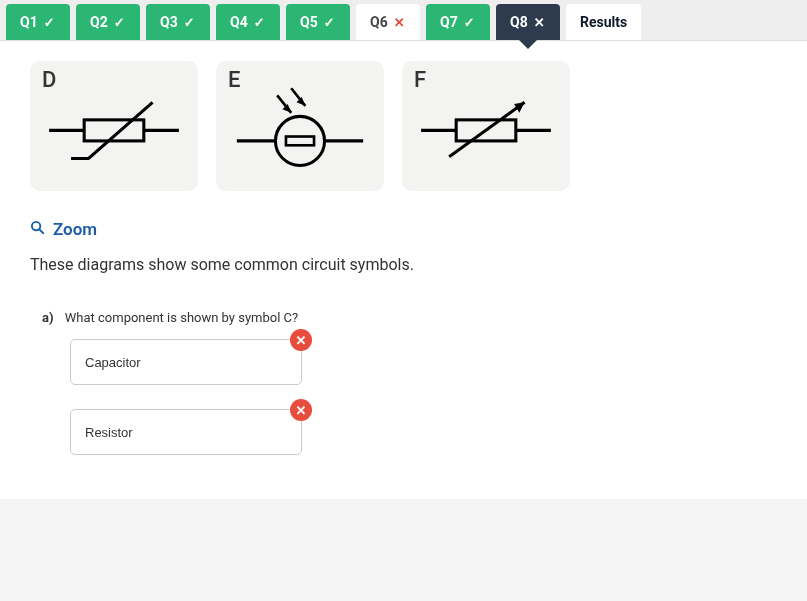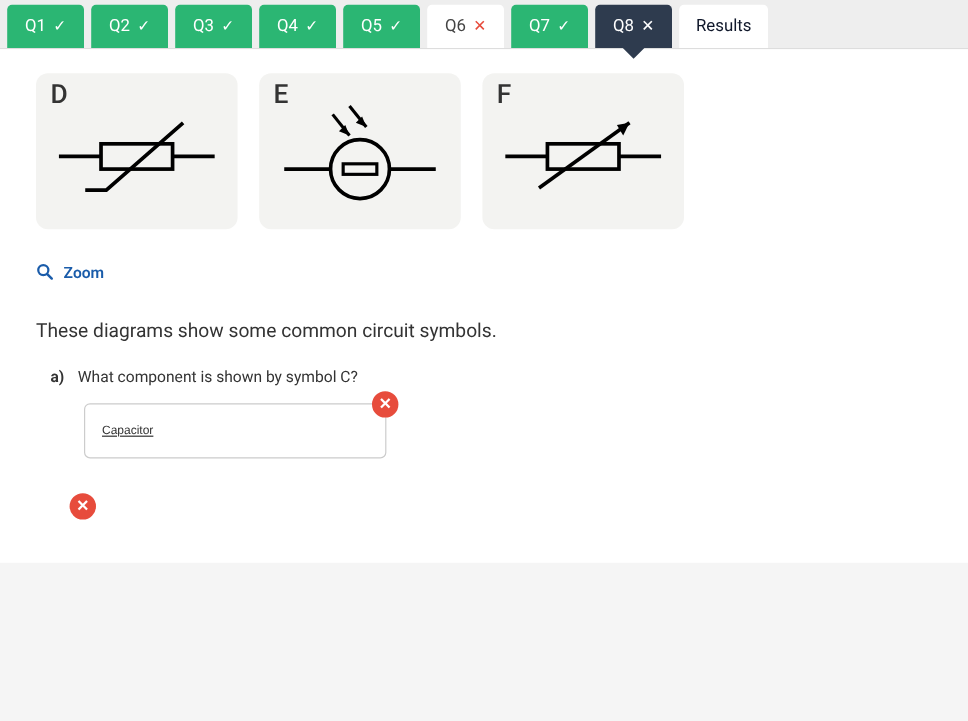--- a/index.html
+++ b/index.html
@@ -17,28 +17,28 @@
     .tabs-row {
       display: flex;
       gap: 6px;
       padding: 4px 6px 0 6px;
       background: #eeeeee;
       border-bottom: 1px solid #ddd;
     }
     .tab {
       padding: 10px 14px;
       font-size: 14px;
-      font-weight: 400;
+      font-weight: 700;
       border-radius: 4px 4px 0 0;
       display: flex;
       align-items: center;
       gap: 6px;
       cursor: pointer;
       min-width: 64px;
-      justify-content: center;
+      justify-content: flex-start;
     }
     .tab-correct {
       background: #2bb673;
       color: #fff;
     }
     .tab-wrong-white {
       background: #fff;
       color: #444;
     }
     .tab-wrong-white .tab-icon { color: #e74c3c; }
@@ -96,60 +96,59 @@
     .symbol-svg {
       width: 100%;
       height: 100%;
     }
     .zoom-link {
       display: inline-flex;
       align-items: center;
       gap: 8px;
       color: #1a5caa;
       font-weight: 600;
-      font-size: 13px;
-      margin-bottom: 28px;
+      font-size: 17px;
+      margin-bottom: 16px;
       cursor: pointer;
     }
     .zoom-icon {
       font-size: 14px;
     }
     .intro-text {
       font-size: 16px;
       color: #333;
-      margin-bottom: 22px;
+      margin-bottom: 36px;
     }
     .question-block {
       margin-bottom: 24px;
     }
     .question-prompt {
       font-size: 13px;
       color: #333;
       margin-bottom: 14px;
       padding-left: 12px;
     }
     .question-prompt .part-label {
       font-weight: 700;
       margin-right: 8px;
     }
     .answer-container {
       padding-left: 40px;
       position: relative;
       display: inline-block;
     }
     .answer-input {
-      width: 252px;
+      width: 232px;
       height: 46px;
       padding: 0 14px;
-      font-size: 10px;
+      font-size: 13px;
       border: 1px solid #ccc;
       border-radius: 5px;
       background: #fff;
       color: #333;
-      text-decoration: underline;
     }
     .answer-badge {
       position: absolute;
       top: -10px;
       right: -10px;
       width: 22px;
       height: 22px;
       border-radius: 50%;
       background: #e74c3c;
       color: #fff;
@@ -262,16 +261,17 @@
     </div>
     <div class="answer-container">
       <input type="text" class="answer-input" value="Capacitor" style="">
       <div class="answer-badge">✕</div>
     </div>
   </div>
 
   
   <div class="question-block">
     <div class="answer-container">
+      <input type="text" class="answer-input" value="Resistor" style="">
       <div class="answer-badge">✕</div>
     </div>
   </div>
 </div>
 
 </body></html>

